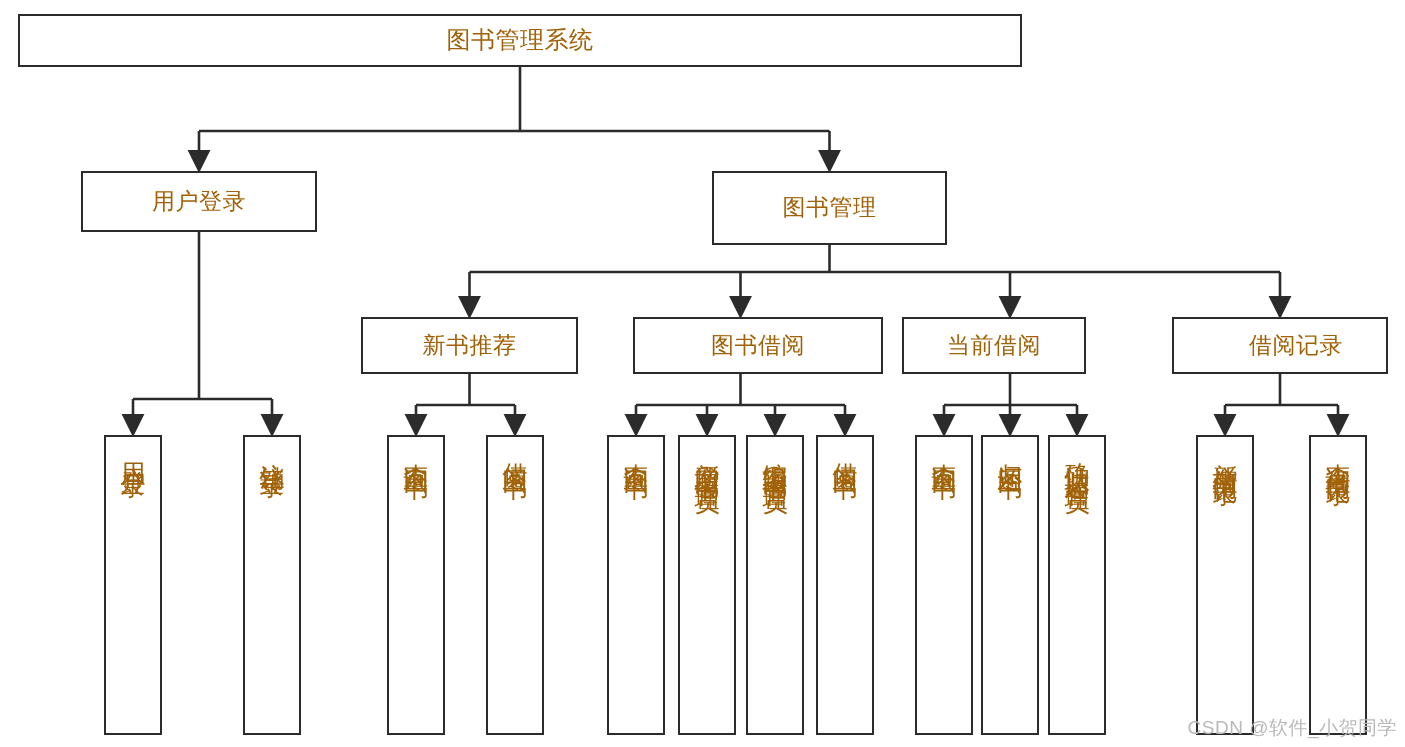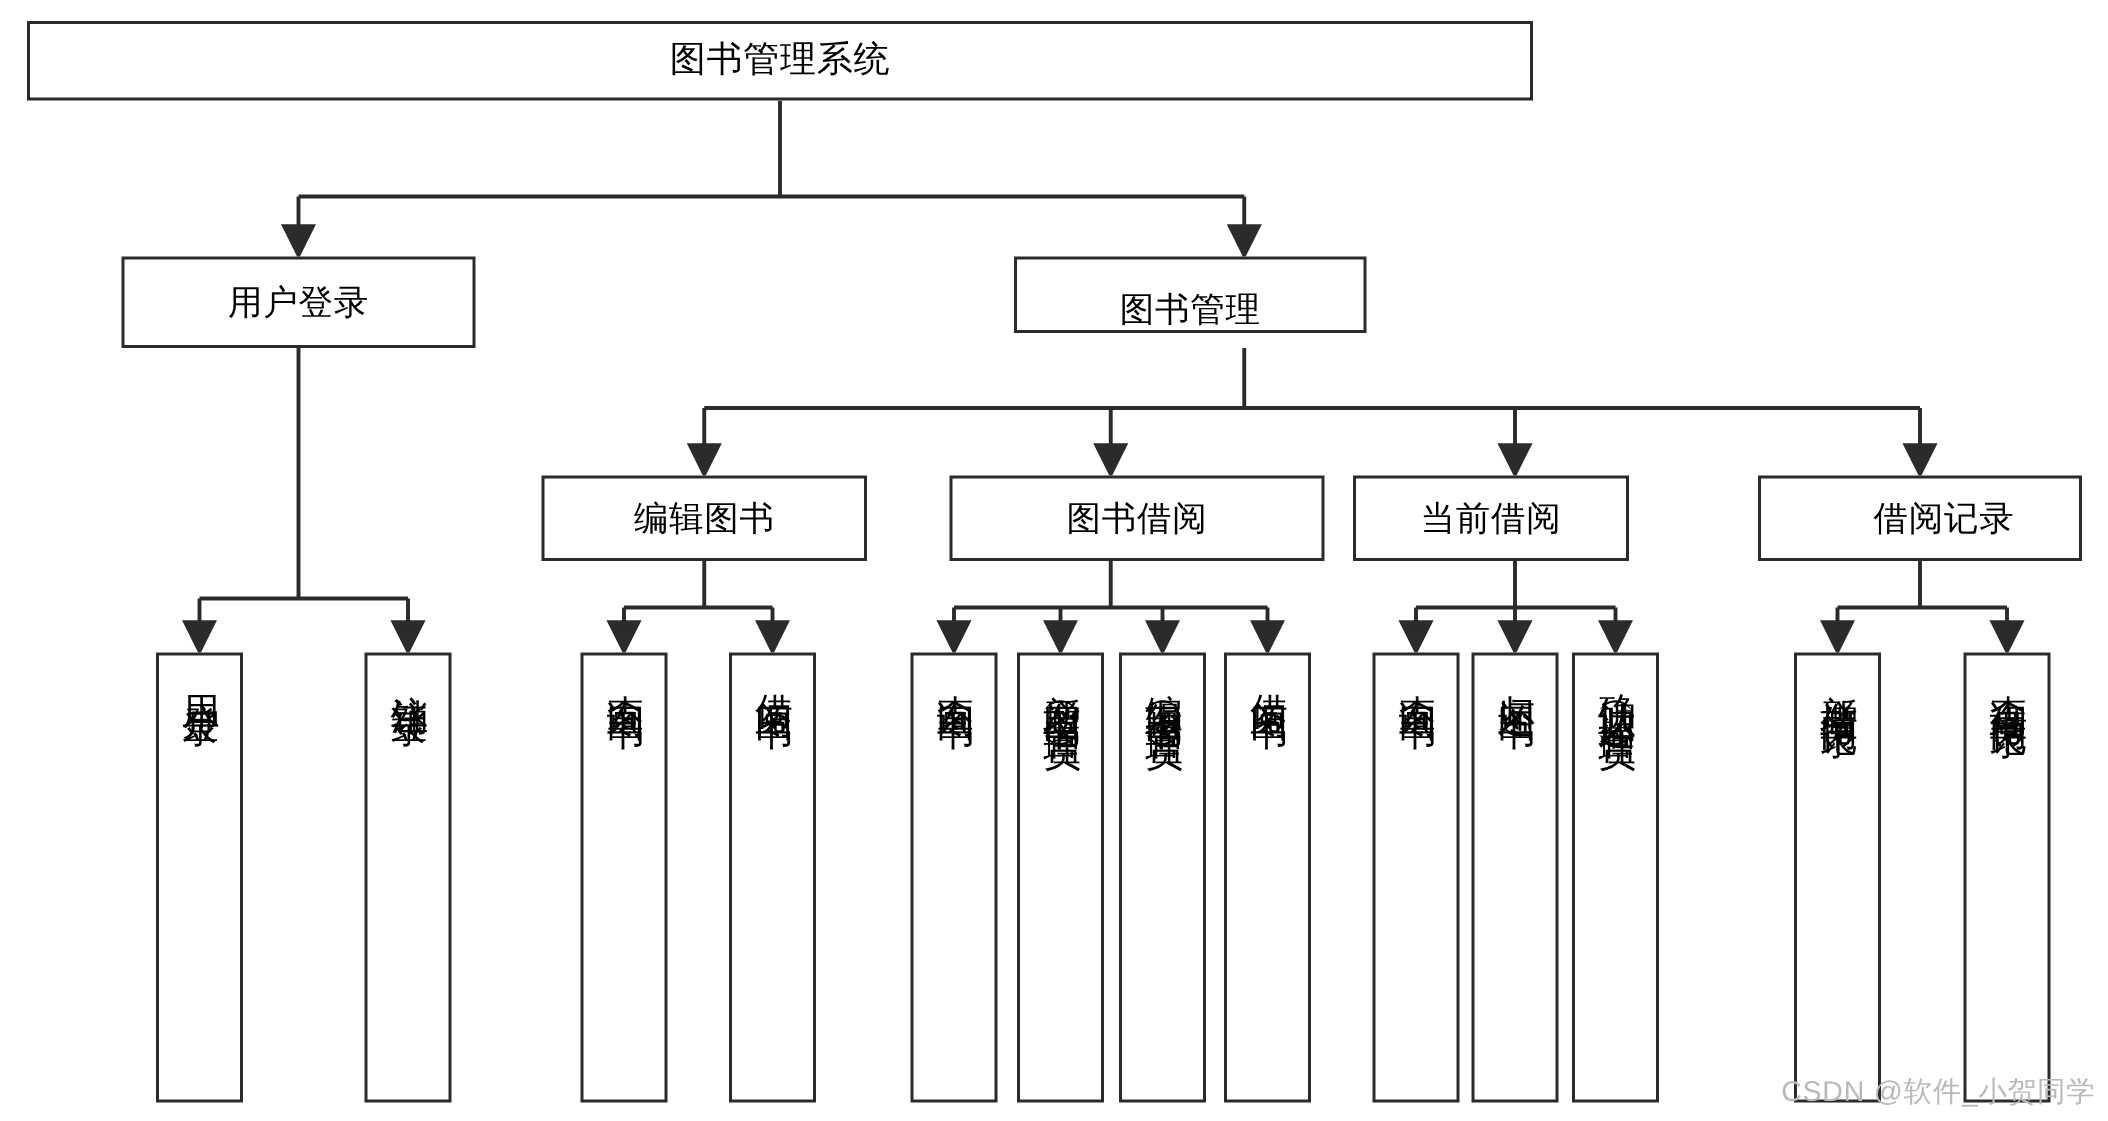--- a/index.html
+++ b/index.html
@@ -26,21 +26,21 @@
     pointer-events: none;
   }
   .node {
     position: absolute;
     box-sizing: border-box;
     background: #ffffff;
     border: 2px solid #2b2b2b;
     display: flex;
     align-items: center;
     justify-content: center;
-    color: #000000;
+    color: #a16207;
     z-index: 2;
   }
   .node-label {
     display: block;
     text-align: center;
     line-height: 1.18;
     letter-spacing: 0.5px;
     white-space: pre-line;
   }
   
@@ -122,25 +122,25 @@
       </g>
   </svg>
 
   <div id="nodes-layer">
       <div class="node horiz root" style="left: 18px; top: 14px; width: 1004px; height: 53px;">
         <span class="node-label">图书管理系统</span>
       </div>
       <div class="node horiz" style="left: 81px; top: 171px; width: 236px; height: 61px;">
         <span class="node-label">用户登录</span>
       </div>
-      <div class="node horiz" style="left: 676px; top: 171px; width: 235px; height: 51px; align-items: flex-end;">
+      <div class="node horiz" style="left: 712px; top: 171px; width: 235px; height: 74px;">
         <span class="node-label">图书管理</span>
       </div>
       <div class="node horiz" style="left: 361px; top: 317px; width: 217px; height: 57px;">
-        <span class="node-label">编辑图书</span>
+        <span class="node-label">新书推荐</span>
       </div>
       <div class="node horiz" style="left: 633px; top: 317px; width: 250px; height: 57px;">
         <span class="node-label">图书借阅</span>
       </div>
       <div class="node horiz" style="left: 902px; top: 317px; width: 184px; height: 57px;">
         <span class="node-label">当前借阅</span>
       </div>
       <div class="node horiz" style="left: 1172px; top: 317px; width: 216px; height: 57px; padding-left: 32px;">
         <span class="node-label">借阅记录</span>
       </div>

